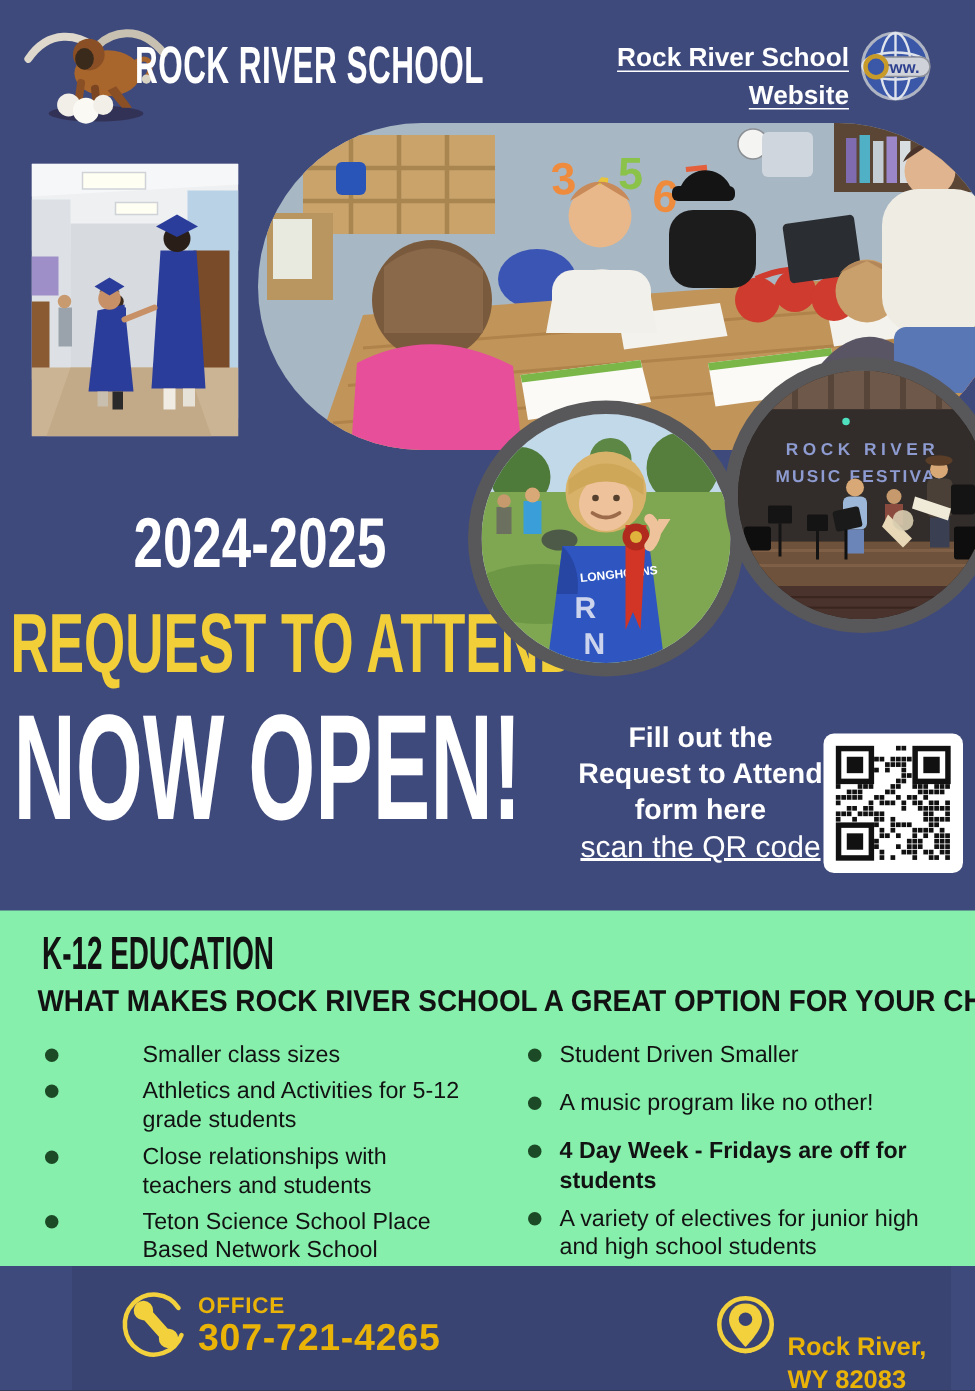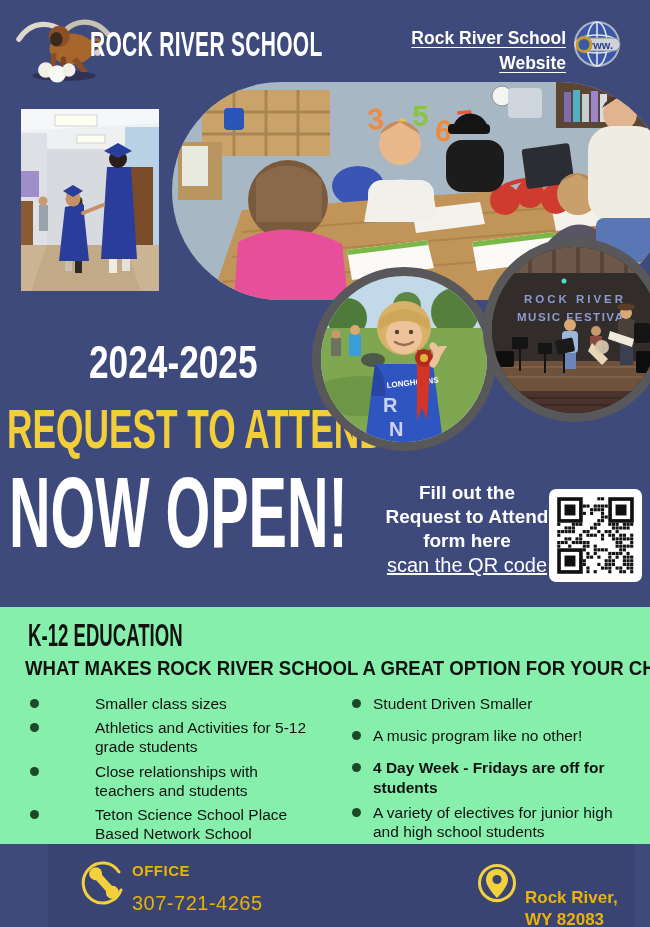--- a/index.html
+++ b/index.html
@@ -66,21 +66,21 @@
           margin:5px 12px 0 0; }
   .bullets-left .btext { max-width:252px; }
   .bullets-right .btext { max-width:268px; }
 
   
   .footer { position:absolute; left:0; top:844px; width:586px; height:83px;
           background:#3a4472; color:#eab308; z-index:6;margin-left:48px; }
   .phone-icon { position:absolute; left:33px; top:14px; width:47px; height:50px; }
   .office-label { position:absolute; left:84px; top:18px; font-size:15px; font-weight:700;
           letter-spacing:.5px; }
-  .phone-number { position:absolute; left:84px; top:48px; font-size:20px; font-weight:400;
+  .phone-number { position:absolute; left:84px; top:34px; font-size:25px; font-weight:700;
           letter-spacing:.5px; }
   .loc-icon { position:absolute; left:429px; top:15px; width:40px; height:50px; }
   .address { position:absolute; left:477px; top:21px; font-size:17px; font-weight:600;
           line-height:1.3; }
 </style>
 </head>
 <body>
 
 <div class="page">
 

